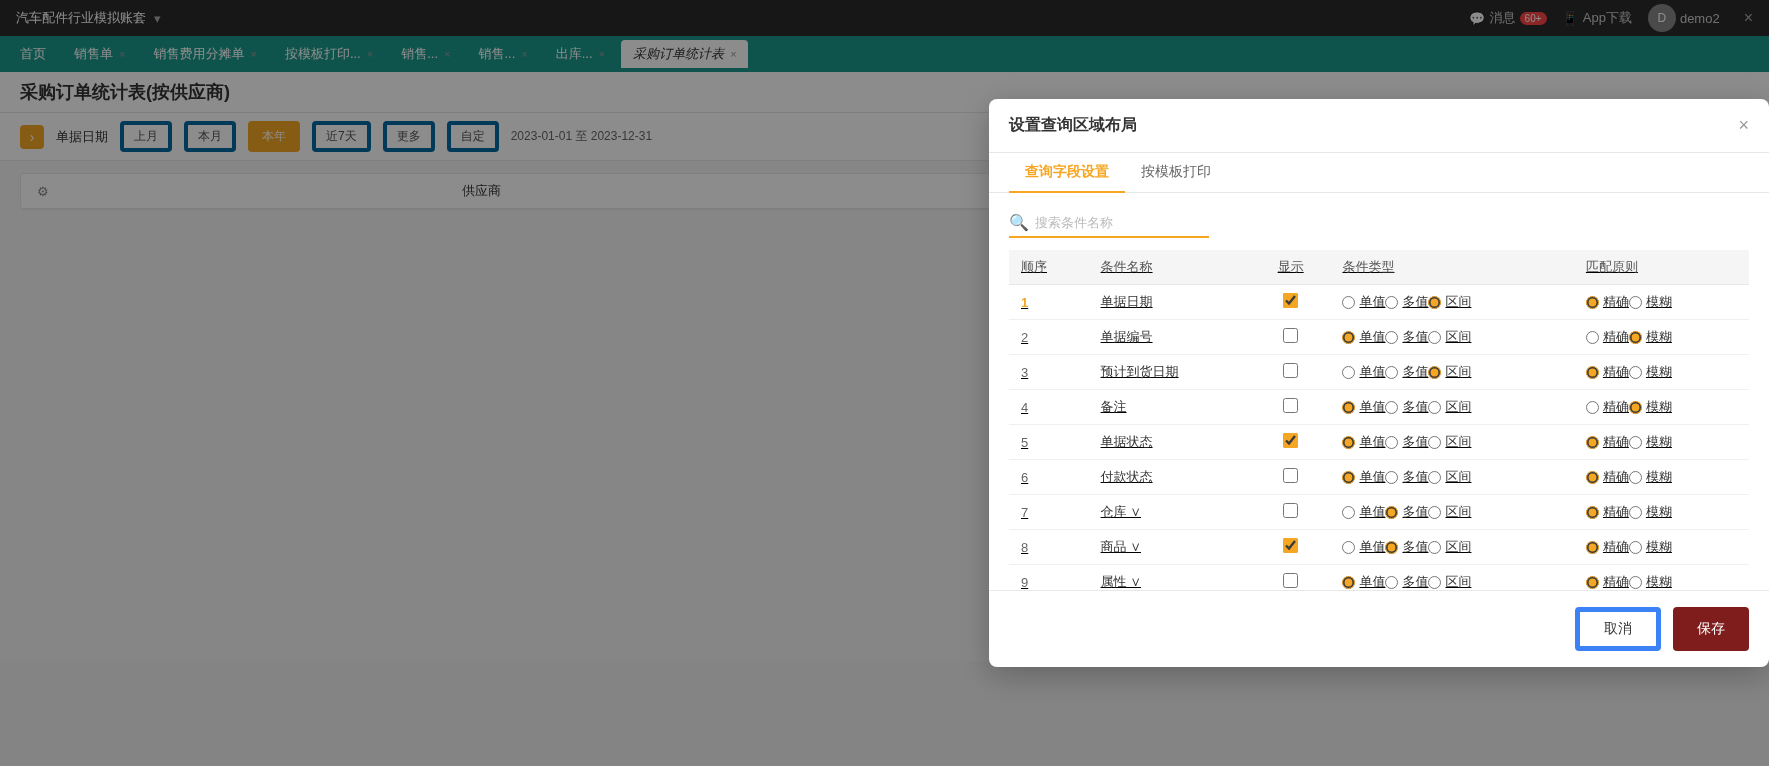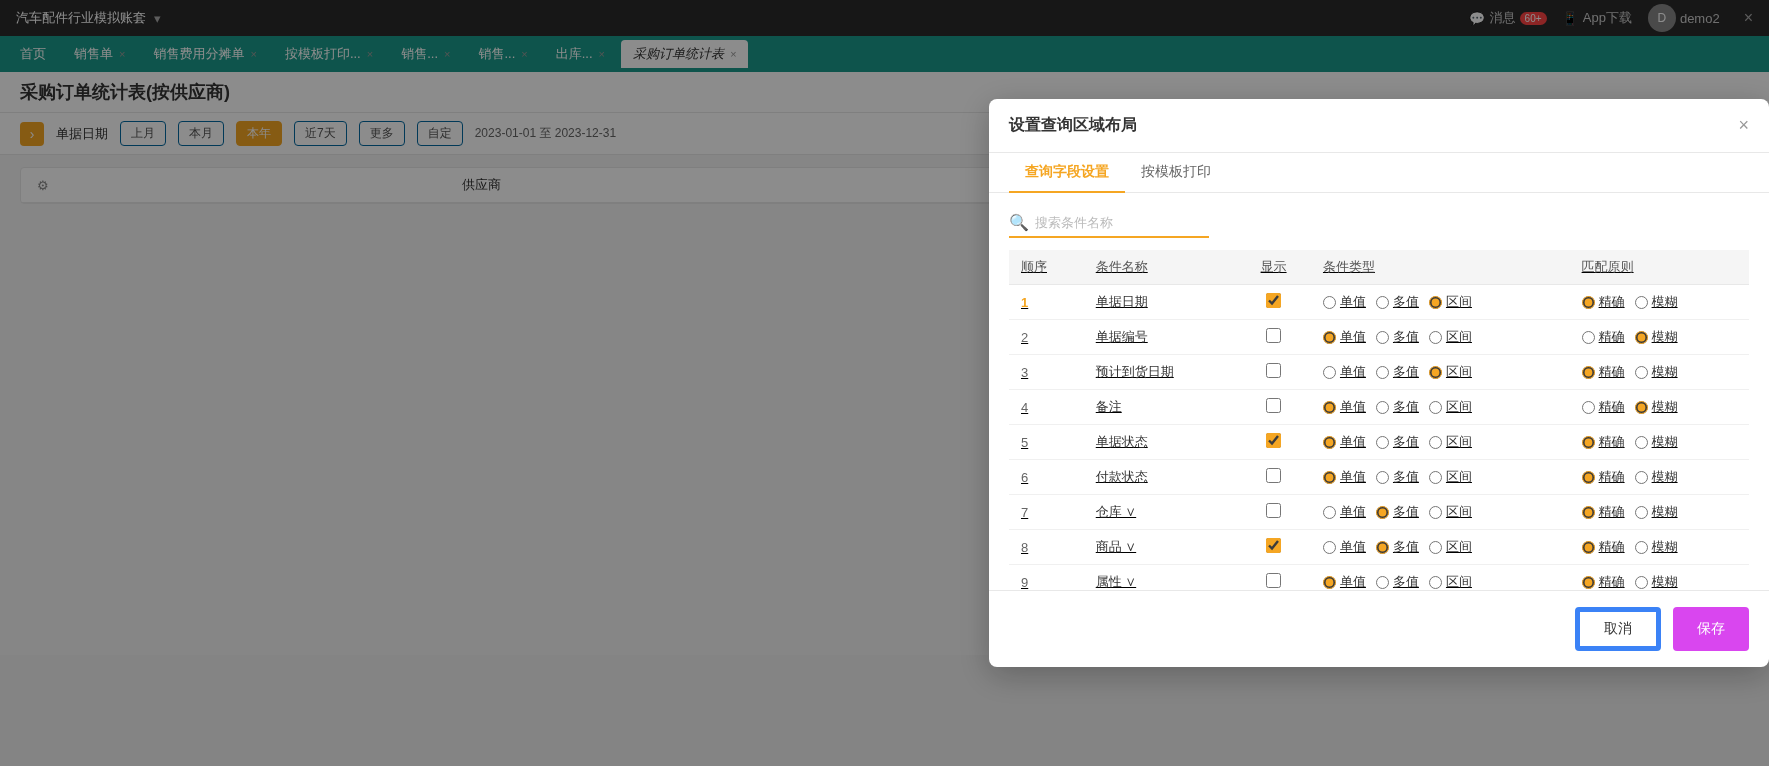--- a/index.html
+++ b/index.html
@@ -119,21 +119,21 @@
       border: none;
       width: 24px; height: 24px;
       border-radius: 4px;
       cursor: pointer;
       font-size: 14px;
       display: flex; align-items: center; justify-content: center;
     }
     .filter-date-label { font-size: 13px; color: #333; }
     .filter-btn {
       padding: 3px 10px;
-      border: 1px solid #0369a1;
+      border: 4px solid #0369a1;
       border-radius: 4px;
       cursor: pointer;
       font-size: 12px;
       background: #fff;
       color: #555;
     }
     .filter-btn.active {
       background: #f5a623;
       color: #fff;
       border-color: #f5a623;
@@ -264,21 +264,21 @@
     }
     .config-table tbody td {
       padding: 8px 12px;
       vertical-align: middle;
       color: #333;
     }
     .config-table tbody td.center { text-align: center; }
     .seq-num { color: #f5a623; font-weight: bold; }
 
     
-    .radio-group { display: flex; align-items: center; gap: 10px; white-space: nowrap; }
+    .radio-group { display: flex; align-items: center; white-space: nowrap; }
     .radio-item { display: flex; align-items: center; gap: 4px; cursor: pointer; }
     .radio-item input[type=radio] { accent-color: #f5a623; cursor: pointer; }
     .radio-label { font-size: 13px; color: #333; }
 
     
     input[type=checkbox] { accent-color: #f5a623; width: 15px; height: 15px; cursor: pointer; }
 
     
     .table-scroll {
       flex: 1;
@@ -302,21 +302,21 @@
       border-radius: 4px;
       background: #fff;
       color: #333;
       font-size: 14px;
       cursor: pointer;
     }
     .btn-save {
       padding: 8px 24px;
       border: none;
       border-radius: 4px;
-      background: #d946ef;
+      background: #7f1d1d;
       color: #fff;
       font-size: 14px;
       cursor: pointer;
       font-weight: 500;
     }
   </style>
 </head>
 <body>
 
 <div class="top-bar">

